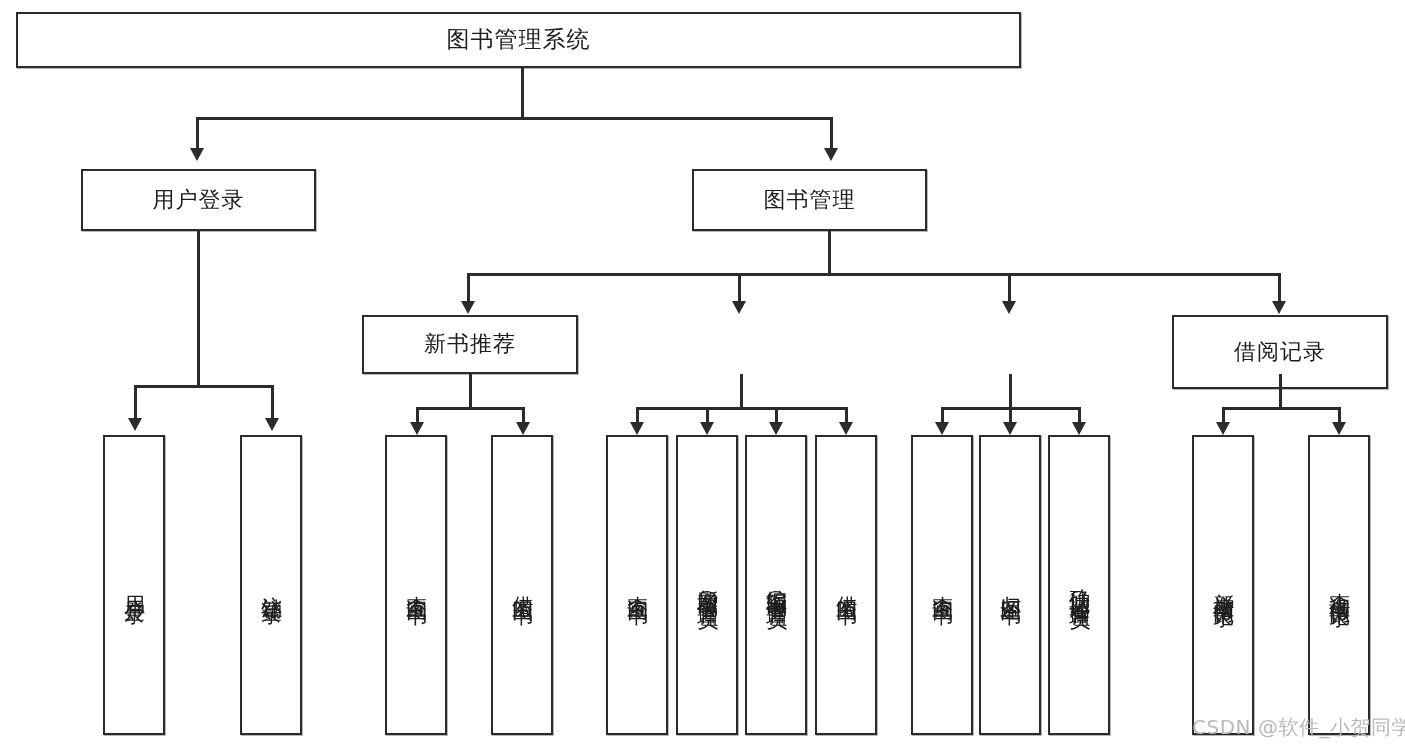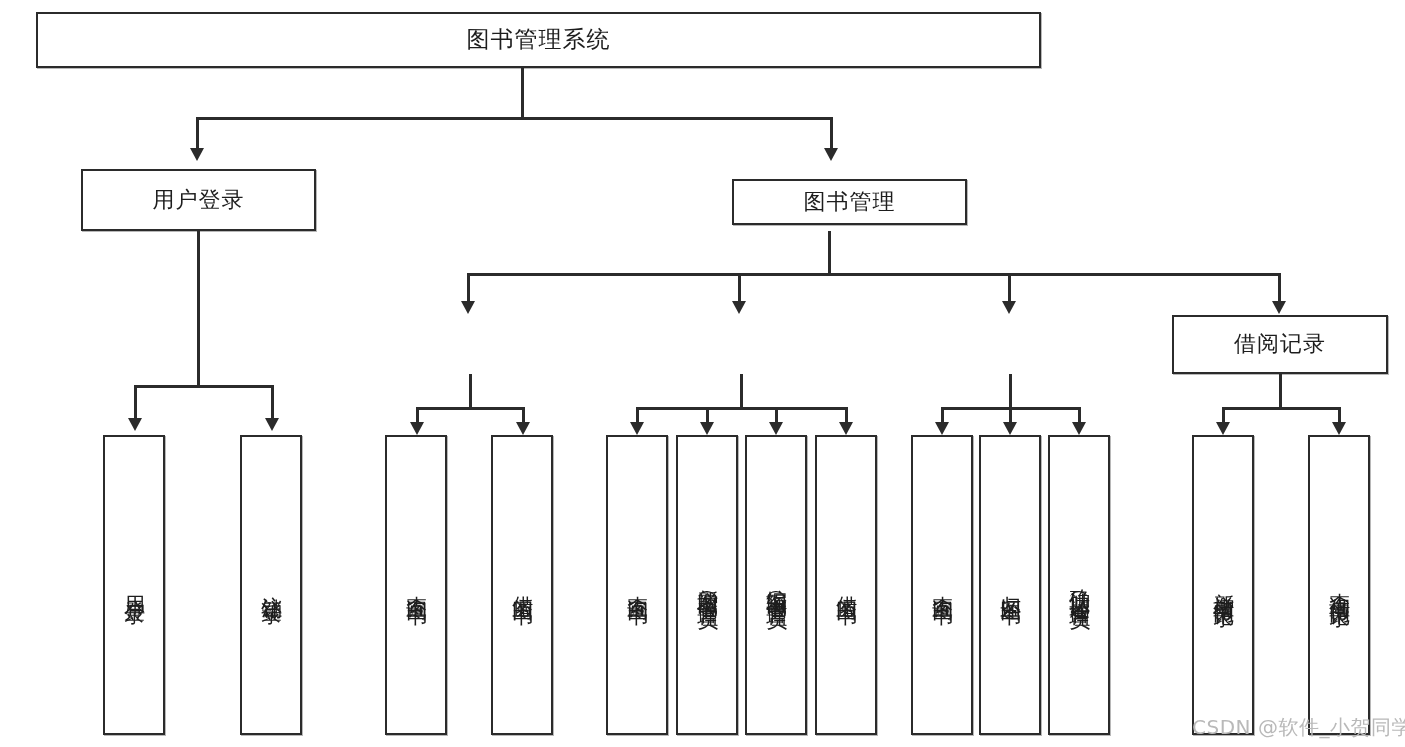--- a/index.html
+++ b/index.html
@@ -77,38 +77,38 @@
     letter-spacing:.5px;
     white-space:nowrap;
     font-family:"DejaVu Sans","Liberation Sans",sans-serif;
   }
 </style>
 </head>
 <body>
 
 <div id="canvas">
 
-  <div class="node" id="node-root" style="left:36px;top:12px;width:1005px;height:56px;">
+  <div class="node" id="node-root" style="left:16px;top:12px;width:1005px;height:56px;">
     <span class="label">图书管理系统</span>
   </div>
 
   <div class="conn vline" style="left:521px;top:68px;width:2.5px;height:49px;"></div>
 
   <div class="conn hline" style="left:196px;top:117px;width:637px;height:2.5px;"></div>
 
   <div class="conn vline" style="left:196px;top:117px;width:2.5px;height:33px;"></div>
   <div class="arrow" style="left:190px;top:148px;"></div>
   <div class="conn vline" style="left:830px;top:117px;width:2.5px;height:33px;"></div>
   <div class="arrow" style="left:824px;top:148px;"></div>
 
   <div class="node" style="left:81px;top:169px;width:235px;height:62px;">
     <span class="label">用户登录</span>
   </div>
 
-  <div class="node" style="left:732px;top:169px;width:235px;height:46px;margin-top:10px;">
+  <div class="node" style="left:692px;top:169px;width:235px;height:62px;">
     <span class="label">图书管理</span>
   </div>
 
   <div class="conn vline" style="left:197px;top:231px;width:2.5px;height:154px;"></div>
   <div class="conn hline" style="left:134px;top:385px;width:139px;height:2.5px;"></div>
   <div class="conn vline" style="left:134px;top:385px;width:2.5px;height:35px;"></div>
   <div class="arrow" style="left:128px;top:418px;"></div>
   <div class="conn vline" style="left:271px;top:385px;width:2.5px;height:35px;"></div>
   <div class="arrow" style="left:265px;top:418px;"></div>
 
@@ -120,21 +120,24 @@
 
   <div class="conn vline" style="left:738px;top:273px;width:2.5px;height:30px;"></div>
   <div class="arrow" style="left:732px;top:301px;"></div>
 
   <div class="conn vline" style="left:1008px;top:273px;width:2.5px;height:30px;"></div>
   <div class="arrow" style="left:1002px;top:301px;"></div>
 
   <div class="conn vline" style="left:1278px;top:273px;width:2.5px;height:30px;"></div>
   <div class="arrow" style="left:1272px;top:301px;"></div>
 
-  <div class="node" style="left:1172px;top:315px;width:216px;height:59px;">
+  <div class="node" style="left:362px;top:315px;width:216px;height:59px;">
+    <span class="label">新书推荐</span>
+  </div>
+  <div class="node" style="left:1172px;top:315px;width:216px;height:74px;">
     <span class="label">借阅记录</span>
   </div>
 
   <div class="conn vline" style="left:469px;top:374px;width:2.5px;height:33px;"></div>
   <div class="conn hline" style="left:416px;top:407px;width:108px;height:2.5px;"></div>
   <div class="conn vline" style="left:416px;top:407px;width:2.5px;height:18px;"></div>
   <div class="arrow" style="left:410px;top:422px;"></div>
   <div class="conn vline" style="left:522px;top:407px;width:2.5px;height:18px;"></div>
   <div class="arrow" style="left:516px;top:422px;"></div>
 

